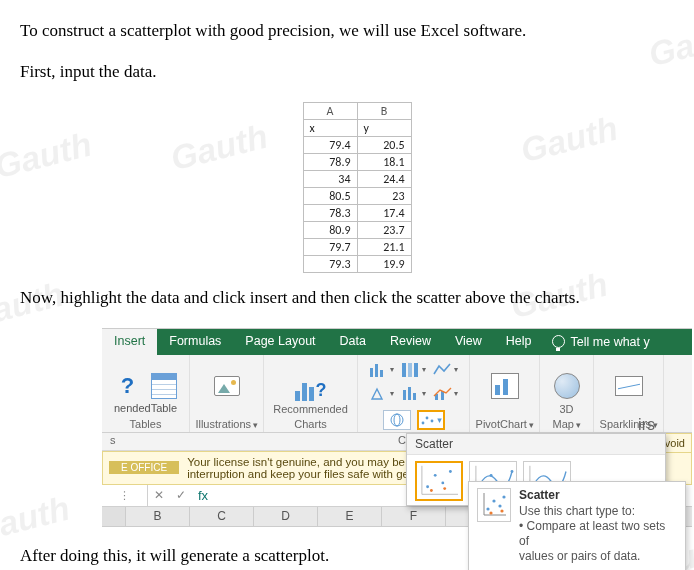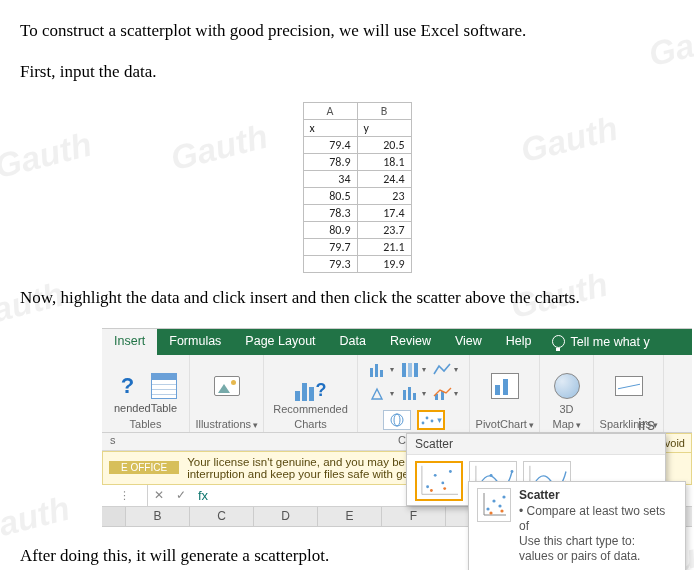--- a/index.html
+++ b/index.html
@@ -558,22 +558,22 @@
           <circle cx="14" cy="10" r="1.6" fill="#5b9bd5"></circle>
         <circle cx="20" cy="15" r="1.6" fill="#5b9bd5"></circle>
           <circle cx="24" cy="6" r="1.6" fill="#5b9bd5"></circle>
         <circle cx="11" cy="22" r="1.6" fill="#ed7d31"></circle>
           <circle cx="22" cy="20" r="1.6" fill="#ed7d31"></circle>
       </svg>
     </div>
     <div>
       <div class="tt-title">Scatter</div>
       <div class="tt-body">
+        <div>Use this chart type to:</div>
         <div>• Compare at least two sets of</div>
-        <div>Use this chart type to:</div>
         <div>values or pairs of data.</div>
       </div>
     </div>
   </div>
 
   <div class="pill-right">Avoid</div>
 
 </div>
 
 <p class="para" style="margin-top:18px">After doing this, it will generate a scatterplot.</p>

